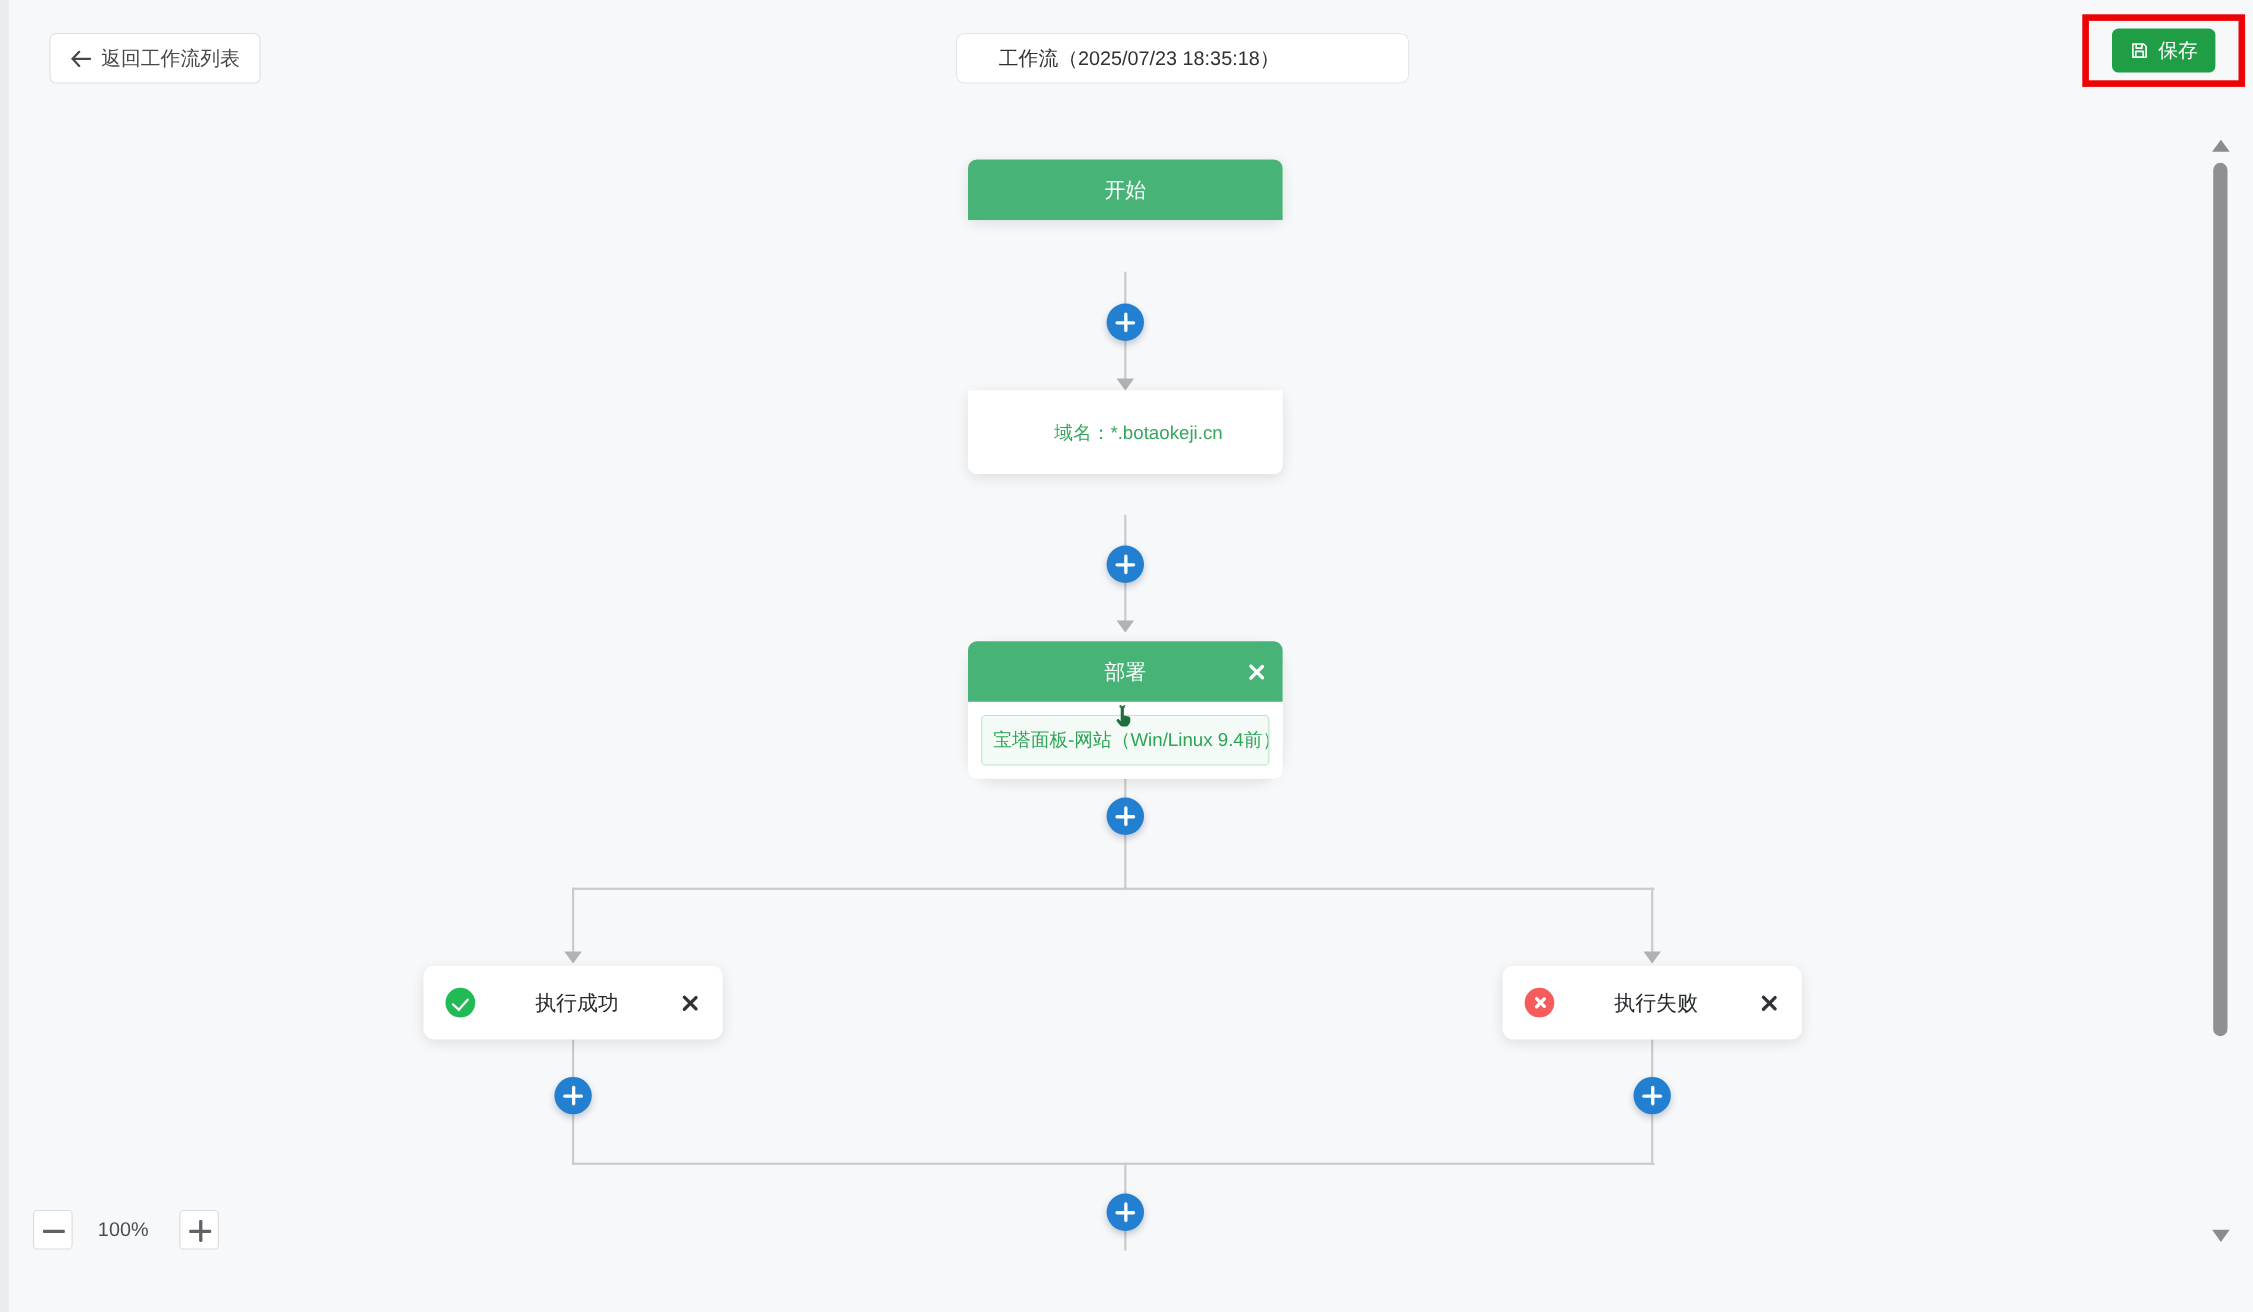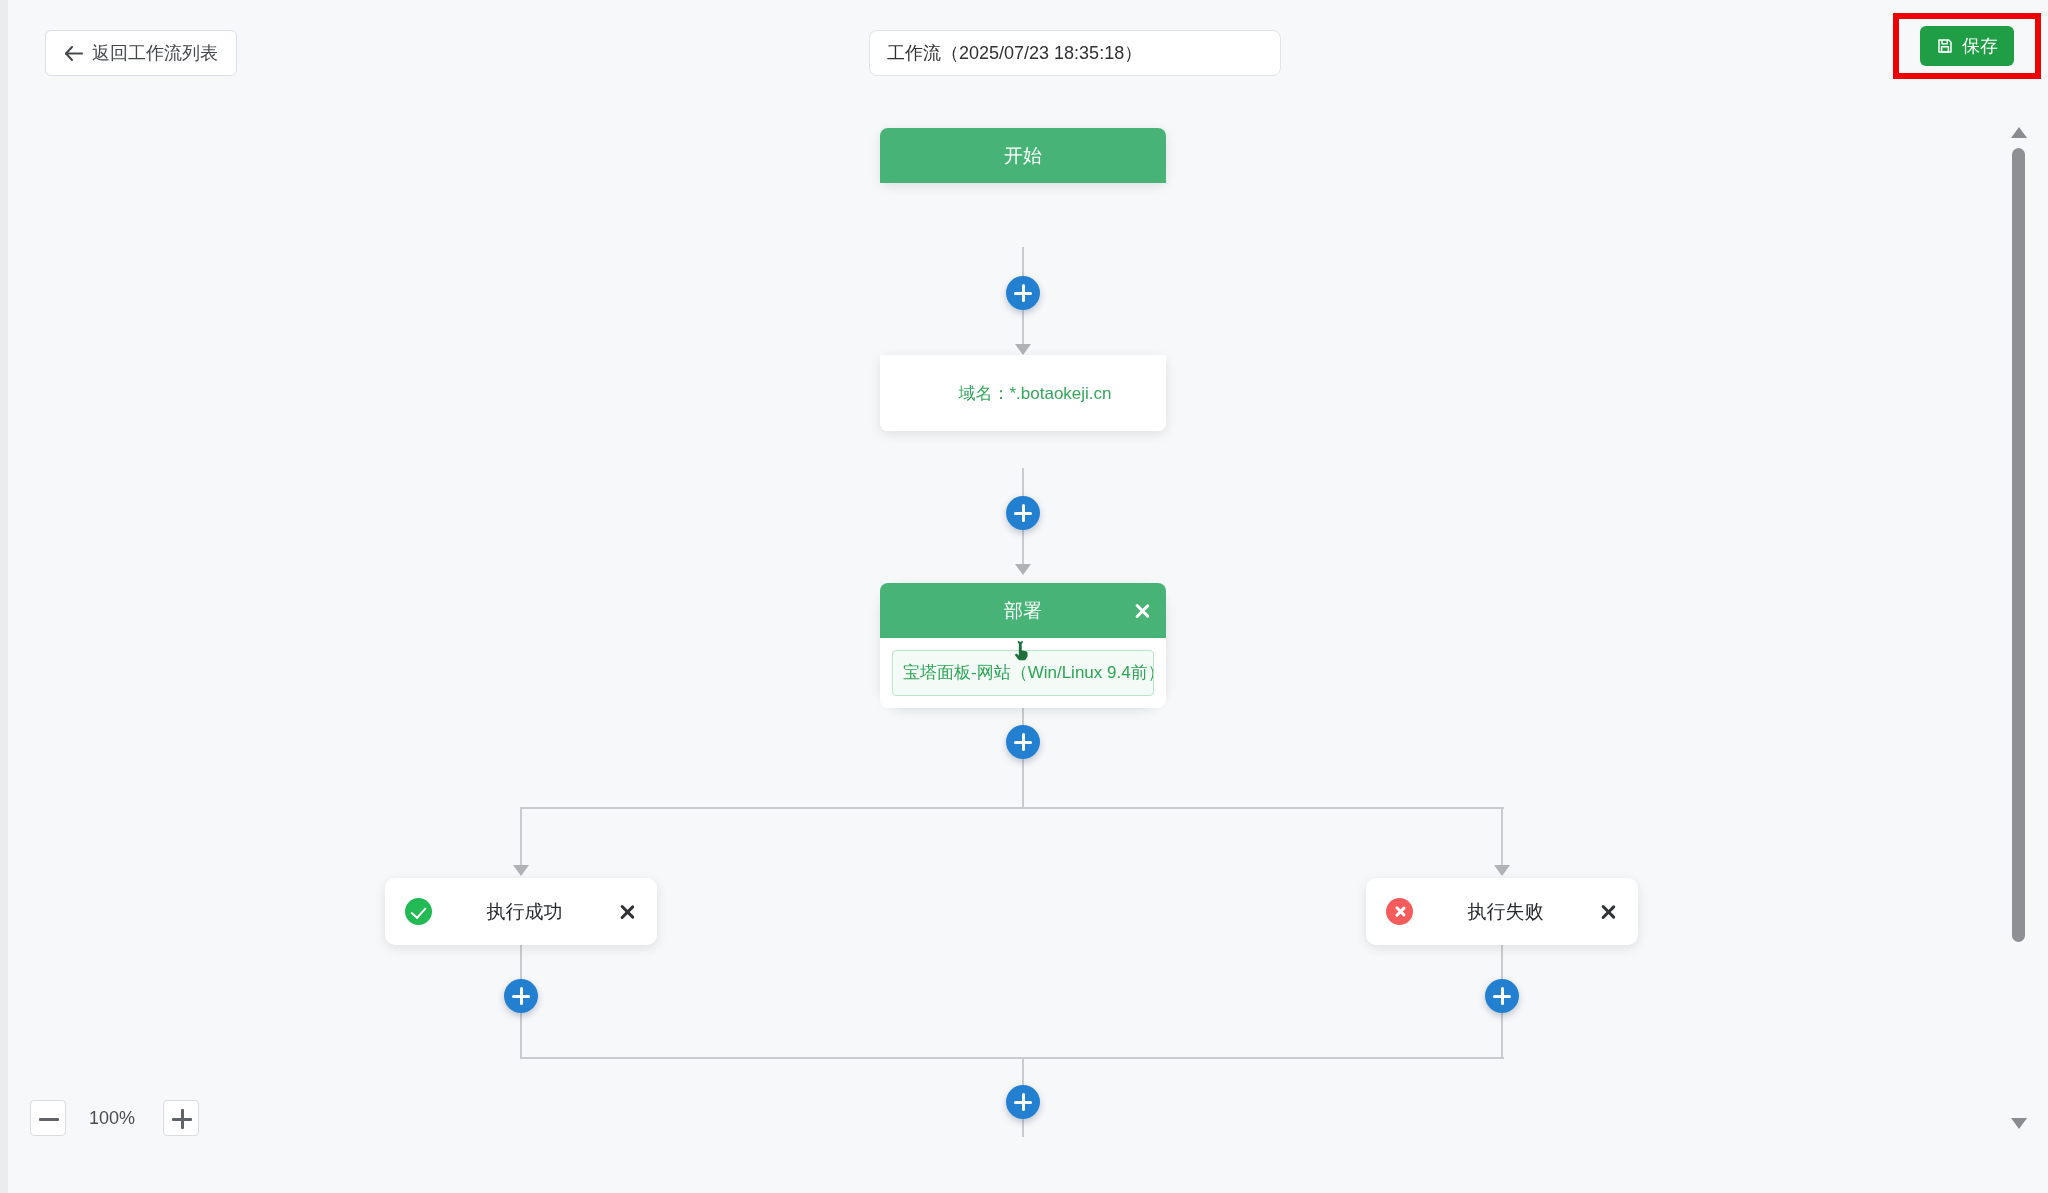--- a/index.html
+++ b/index.html
@@ -6,21 +6,21 @@
   html,body { width:2048px; height:1193px; overflow:hidden; }
   body { font-family:"Liberation Sans","DejaVu Sans",sans-serif; background:#f7f8fa; position:relative; }
 
   .edge-strip { position:absolute; left:0; top:0; width:8px; height:100%; background:#ebecee; }
 
   
   .back-btn { position:absolute; left:45px; top:30px; height:46px; padding:0 18px;
     background:#fff; border:1px solid #dcdfe6; border-radius:6px; display:flex; align-items:center;
     gap:9px; font-size:18px; color:#45484b; cursor:pointer; }
   .title-input { position:absolute; left:869px; top:30px; width:412px; height:46px;
-    background:#fff; border:1px solid #e3e5e9; border-radius:8px; padding:0 17px;
+    background:#fff; border:1px solid #e3e5e9; border-radius:8px; padding:0 38px;
     font-size:18px; color:#303133; font-family:inherit; outline:none; }
   .save-highlight { position:absolute; left:1893px; top:13px; width:148px; height:66px;
     border:6px solid #ec0404; display:flex; align-items:center; justify-content:center; }
   .save-btn { height:40px; padding:0 16px; background:var(--save-green,#1f9e45); border:none;
     border-radius:6px; color:#fff; font-size:18px; display:flex; align-items:center; gap:8px;
     cursor:pointer; font-family:inherit; }
 
   
   .vline { position:absolute; width:2px; background:#c9cbce; }
   .hline { position:absolute; height:2px; background:#c9cbce; }
@@ -141,21 +141,21 @@
 <div class="hline" style="left:520px; top:1057px; width:984px;"></div>
 <div class="vline" style="left:1022px; top:1057px; height:80px;"></div>
 
 <div class="plus-btn" style="left:1006px; top:276px;"></div>
 <div class="plus-btn" style="left:1006px; top:496px;"></div>
 <div class="plus-btn" style="left:1006px; top:725px;"></div>
 <div class="plus-btn" style="left:504px;  top:979px;"></div>
 <div class="plus-btn" style="left:1485px; top:979px;"></div>
 <div class="plus-btn" style="left:1006px; top:1085px;"></div>
 
-<div class="node" style="top:128px;">
+<div class="node" style="top:145px;">
   <div class="node-header">
     <span>开始</span>
   </div>
 </div>
 
 <div class="node" style="top:355px;">
   <div class="node-body" style="height:76px;padding-left:24px;">
     <span>域名：*.botaokeji.cn</span>
   </div>
 </div>

